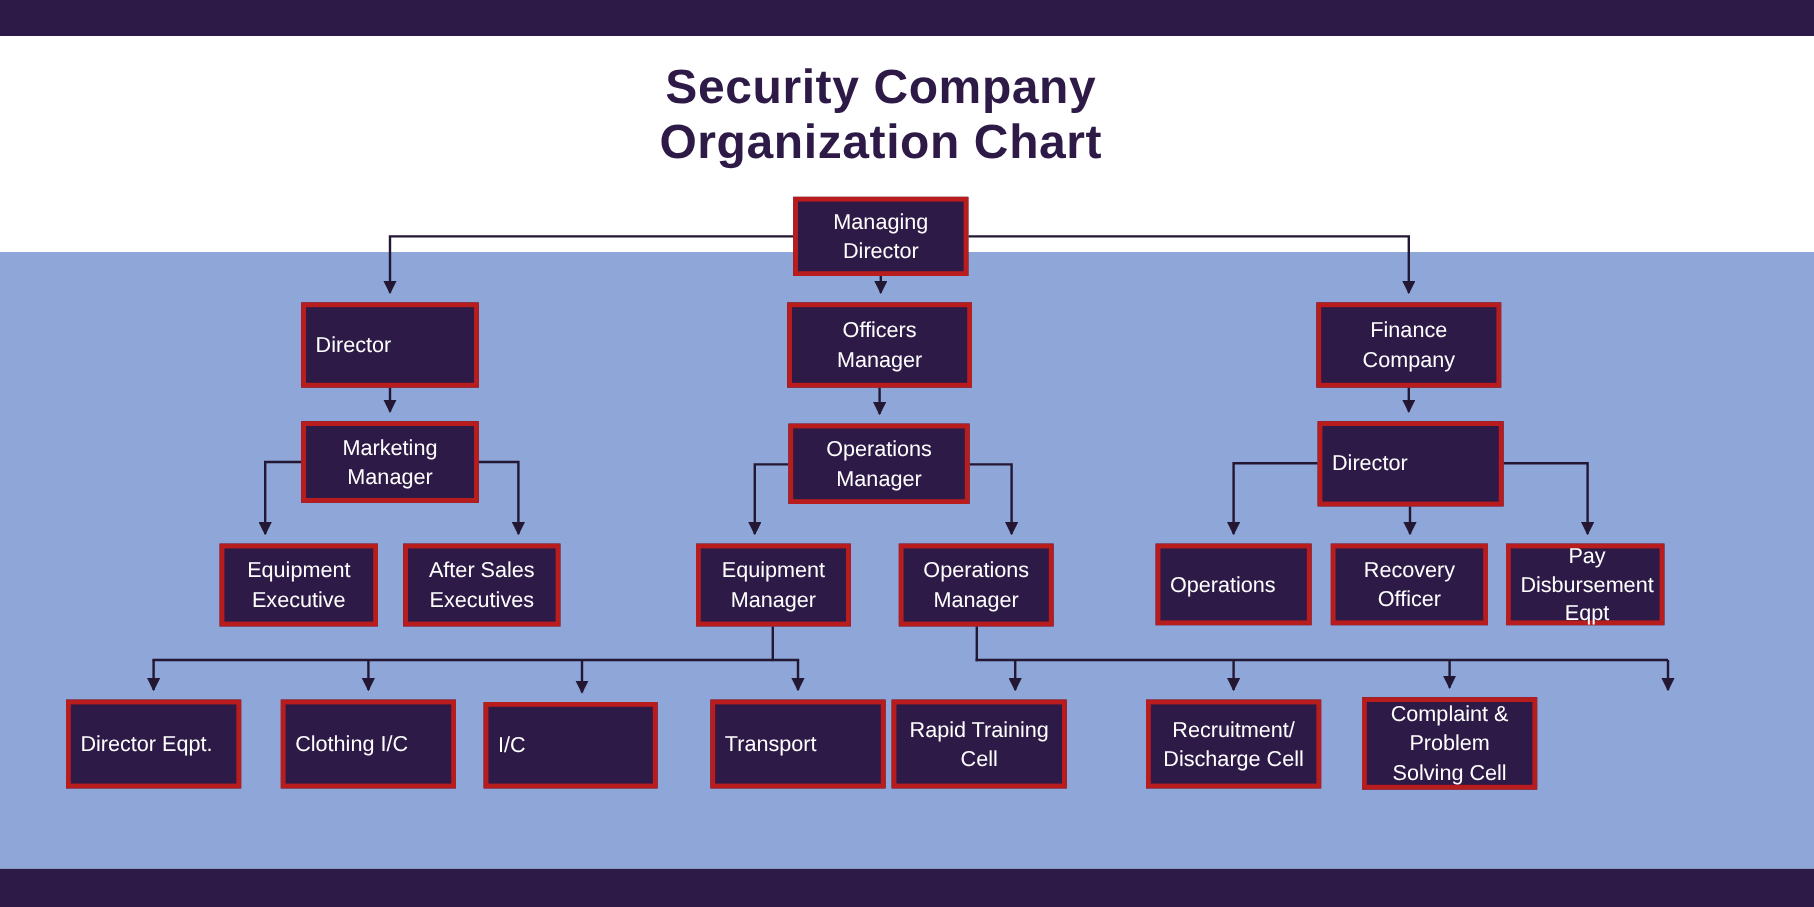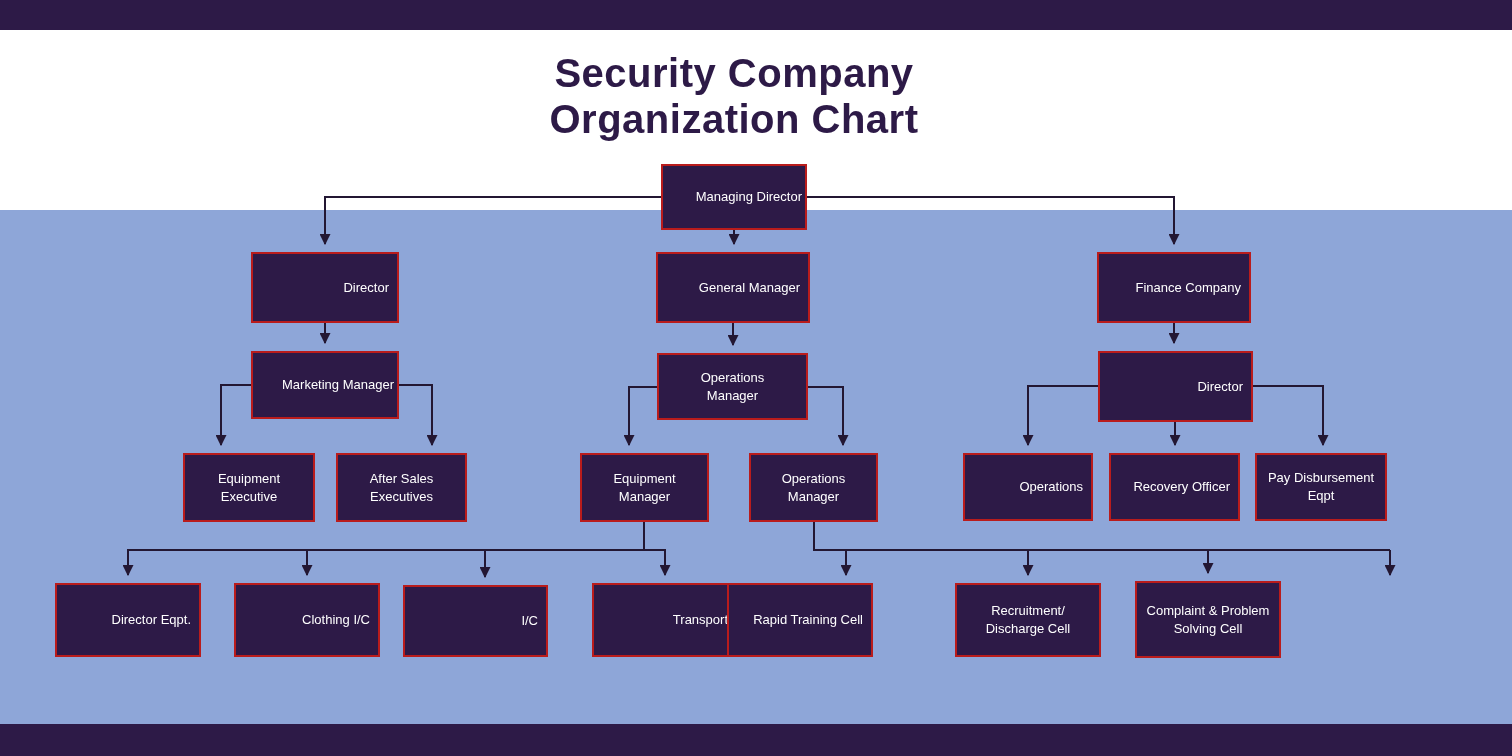--- a/index.html
+++ b/index.html
@@ -52,27 +52,27 @@
     pointer-events: none;
   }
   #connector-layer polyline, #connector-layer line {
     fill: none;
     stroke: #231733;
     stroke-width: 2;
   }
   .node {
     position: absolute;
     background: #2d1a47;
-    border: 2px solid #b91c1c;
+    border: 4px solid #b91c1c;
     color: #ffffff;
     display: flex;
     align-items: center;
-    justify-content: flex-end;
+    justify-content: flex-start;
     text-align: center;
-    font-size: 13px;
+    font-size: 18px;
     line-height: 1.35;
     padding: 0 8px;
   }
   .node.pad-tight { padding: 0 3px; }
   .node.pad-wide { padding: 0 26px; }
 </style>
 </head>
 <body>
 
 <div id="canvas">
@@ -127,21 +127,21 @@
   </svg>
 
   <div class="node pad-tight" style="left:661px; top:164px; width:146px; height:66px">
     <span>Managing Director</span>
   </div>
 
   <div class="node" style="left:251px; top:252px; width:148px; height:71px">
     <span>Director</span>
   </div>
   <div class="node" style="left:656px; top:252px; width:154px; height:71px">
-    <span>General Manager</span>
+    <span>Officers Manager</span>
   </div>
   <div class="node" style="left:1097px; top:252px; width:154px; height:71px">
     <span>Finance Company</span>
   </div>
 
   <div class="node pad-tight" style="left:251px; top:351px; width:148px; height:68px">
     <span>Marketing Manager</span>
   </div>
   <div class="node pad-wide" style="left:657px; top:353px; width:151px; height:67px">
     <span>Operations Manager</span>
@@ -177,21 +177,21 @@
   </div>
   <div class="node" style="left:234px; top:583px; width:146px; height:74px">
     <span>Clothing I/C</span>
   </div>
   <div class="node" style="left:403px; top:585px; width:145px; height:72px">
     <span>I/C</span>
   </div>
   <div class="node" style="left:592px; top:583px; width:146px; height:74px">
     <span>Transport</span>
   </div>
-  <div class="node" style="left:727px; top:583px; width:146px; height:74px">
+  <div class="node" style="left:743px; top:583px; width:146px; height:74px">
     <span>Rapid Training Cell</span>
   </div>
   <div class="node" style="left:955px; top:583px; width:146px; height:74px">
     <span>Recruitment/ Discharge Cell</span>
   </div>
   <div class="node" style="left:1135px; top:581px; width:146px; height:77px">
     <span>Complaint &amp; Problem Solving Cell</span>
   </div>
 
 </div>

